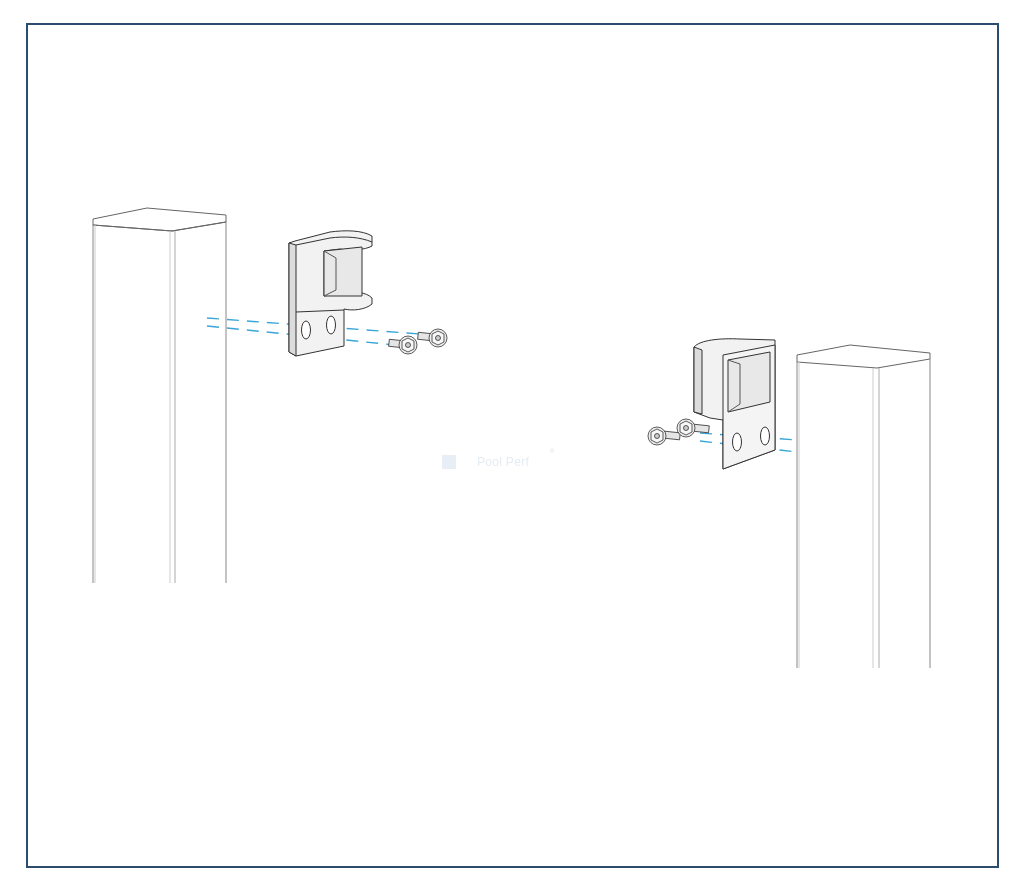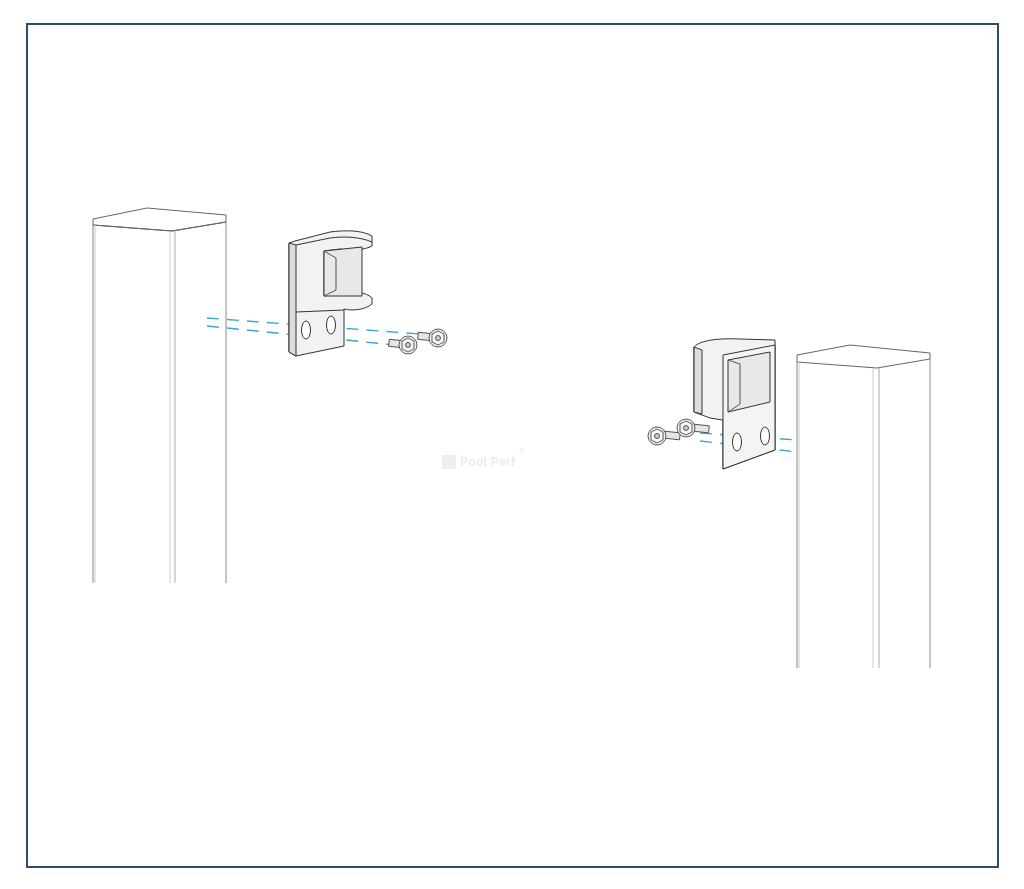--- a/index.html
+++ b/index.html
@@ -1,19 +1,19 @@
 <!DOCTYPE html>
 <html><head>
 <meta charset="utf-8">
 <style>
   html,body{margin:0;padding:0;background:#ffffff;}
   body{width:1024px;height:889px;position:relative;overflow:hidden;font-family:"Liberation Sans",sans-serif;}
   .frame{position:absolute;left:26px;top:23px;width:969px;height:841px;border:2px solid #2c4c6e;box-sizing:content-box;}
   svg.art{position:absolute;left:0;top:0;}
-  .watermark{position:absolute;left:442px;top:455px;display:flex;align-items:flex-start;gap:4px;opacity:0.9;font-weight:bold;}
+  .watermark{position:absolute;left:442px;top:455px;display:flex;align-items:flex-start;gap:21px;opacity:0.9;}
   .wm-box{width:14px;height:14px;background:#e6edf4;}
   .wm-text{font-size:12px;color:#e3eaf1;letter-spacing:0.3px;}
   .wm-sup{font-size:6px;color:#d8e0e8;position:relative;top:-7px;}
 </style>
 </head>
 <body>
 
 <div class="frame"></div>
 
 <svg class="art" width="1024" height="889" viewBox="0 0 1024 889">

